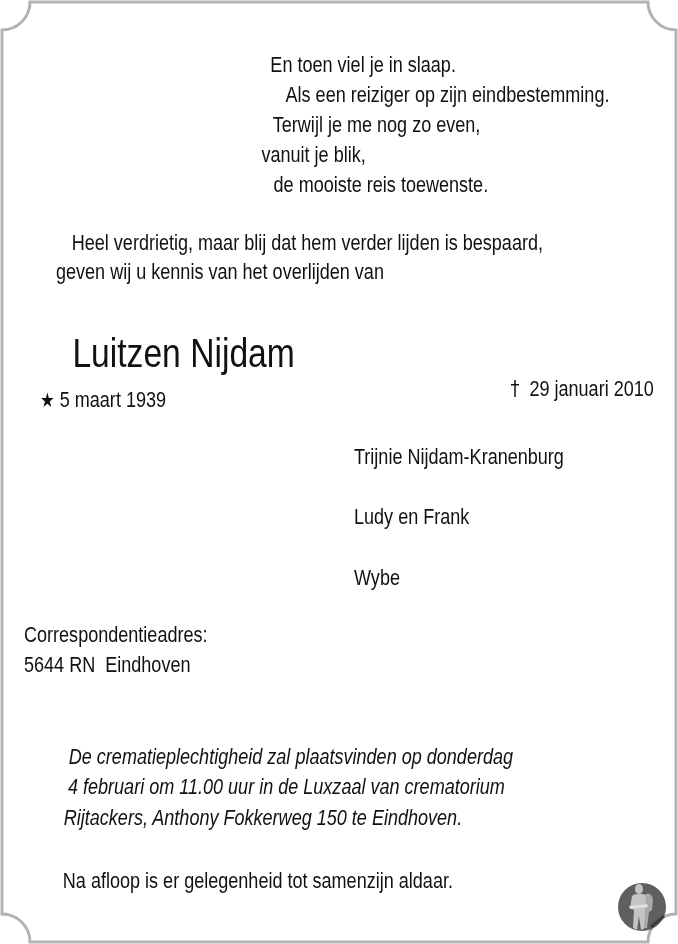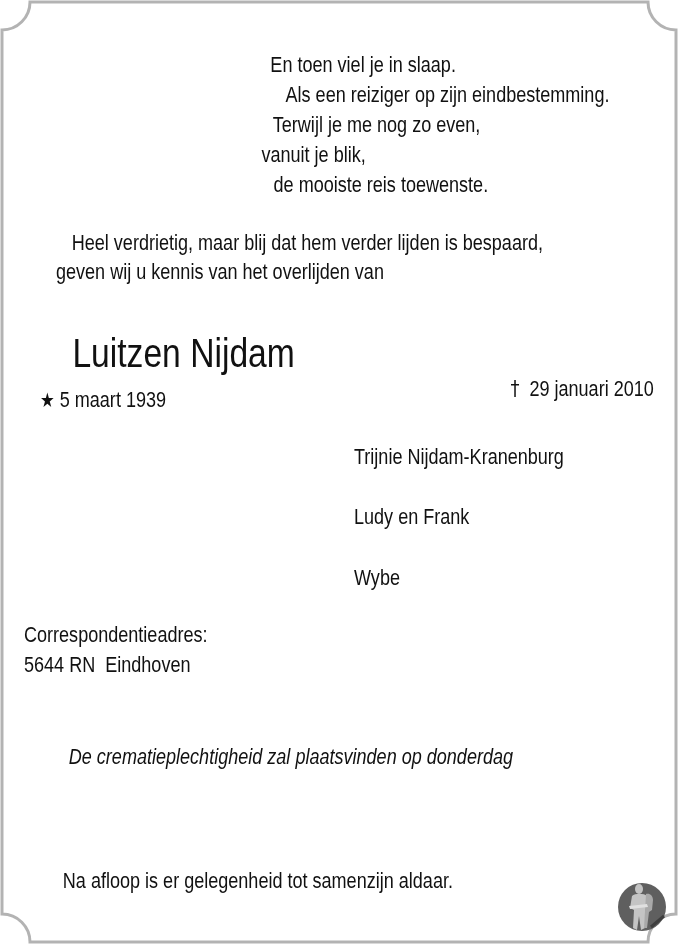--- a/index.html
+++ b/index.html
@@ -59,20 +59,22 @@
   <div style="margin-top:35px"><span class="condL">Wybe</span></div>
 </div>
 
 <div class="abs" style="left:24px; top:622px;">
   <div><span class="condL">Correspondentieadres:</span></div>
   <div style="margin-top:4px"><span class="condL" style="white-space:pre">5644 RN  Eindhoven</span></div>
 </div>
 
 <div class="wrap-c" style="left:20px; width:600px; top:744px;font-style:italic;">
   <div><span class="cond">De crematieplechtigheid zal plaatsvinden op donderdag</span></div>
+  <div style="margin-top:4px"><span class="cond">4 februari om 11.00 uur in de Luxzaal van crematorium</span></div>
+  <div style="margin-top:5px"><span class="cond">Rijtackers, Anthony Fokkerweg 150 te Eindhoven.</span></div>
 </div>
 <div class="wrap-c" style="left:20px; width:600px; top:868px;">
   <span class="cond">Na afloop is er gelegenheid tot samenzijn aldaar.</span>
 </div>
 
 <svg class="logo" viewBox="0 0 50 50" width="50" height="50">
   <circle cx="25" cy="25" r="24" fill="#5f5f5f"></circle>
   <g fill="#c4c4c4">
     <ellipse cx="22" cy="7" rx="4" ry="5"></ellipse>
     <path d="M15 14 C18 11 27 11 30 14 L31 26 L28 28 L28 46 L24 48 L22 34 L20 48 L16 46 L17 28 L13 26 Z"></path>

